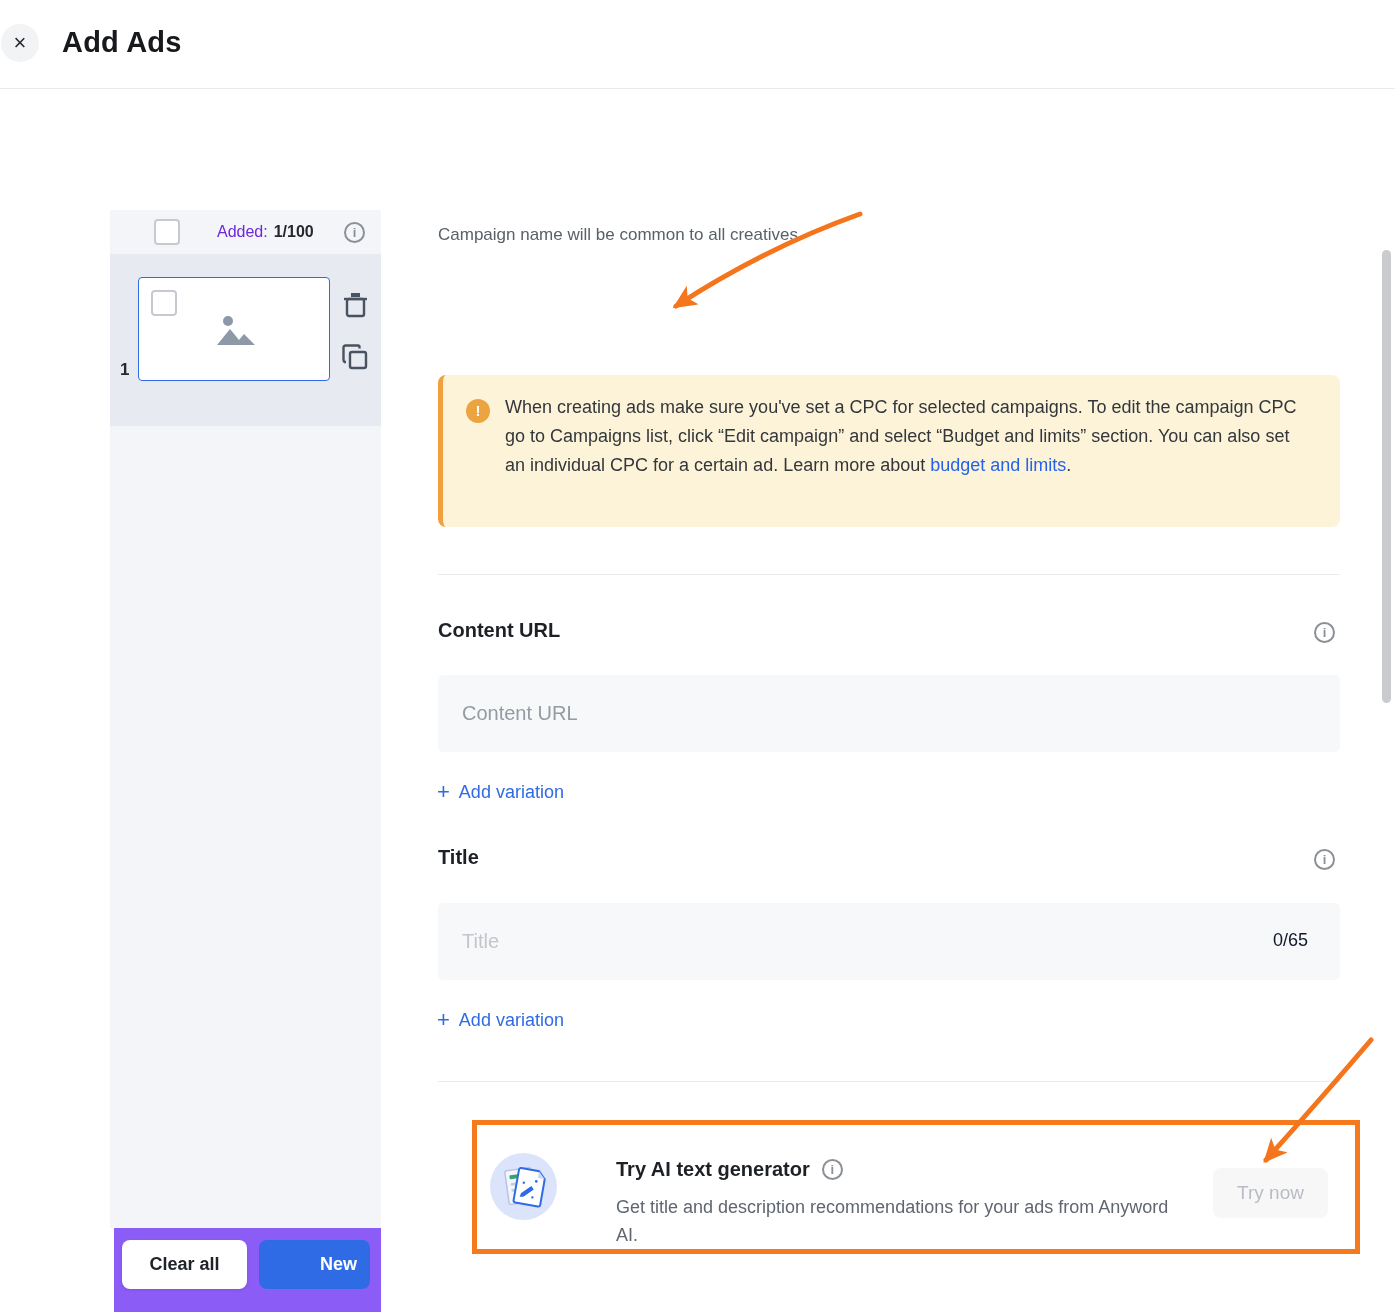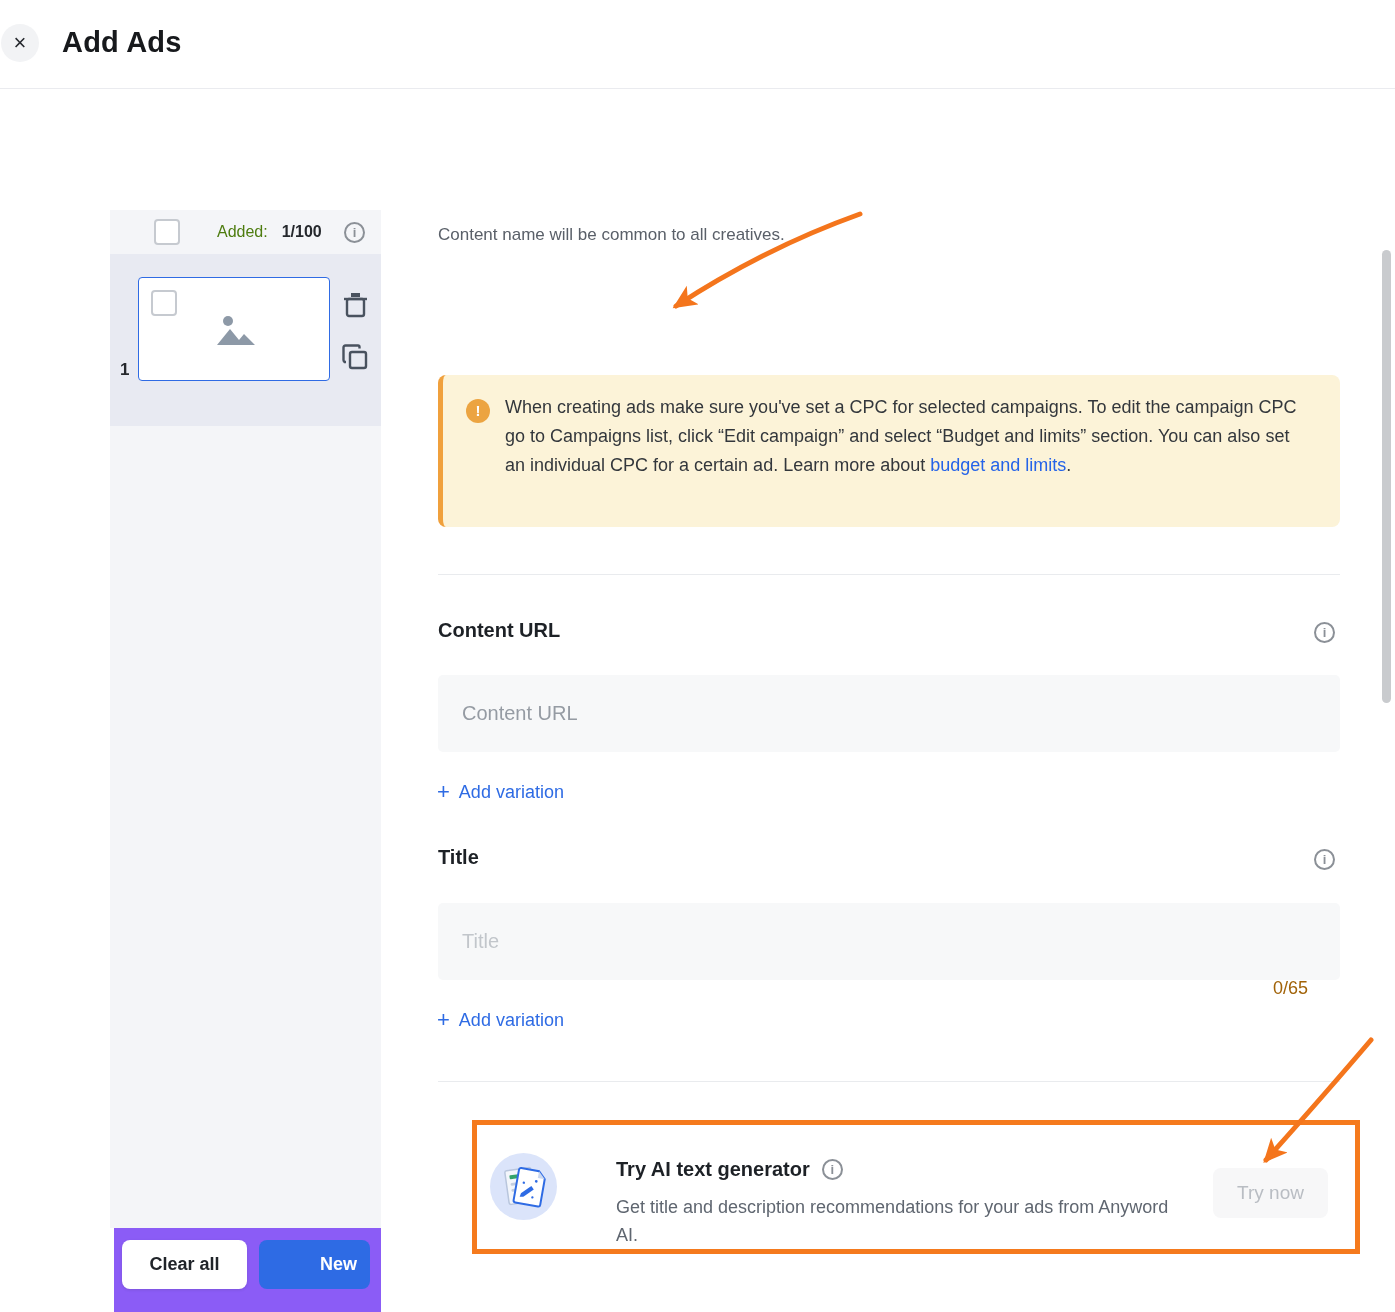--- a/index.html
+++ b/index.html
@@ -13,22 +13,22 @@
 
   
   .panel-titlebar { position:absolute; left:110px; top:138px; right:0; height:70px; background:#f1f3f7; border-radius:8px 0 0 0; }
   .panel-title { position:absolute; left:18px; top:22px; font-size:21px; font-weight:700; color:#1c1f23; }
 
   
   .sidebar { position:absolute; left:110px; top:208px; width:271px; bottom:0; background:#fff; }
   .added-row { position:absolute; left:0; top:2px; right:0; height:44px; background:#f4f5f8; display:flex; align-items:center; }
   .cb { width:26px; height:26px; background:#fff; border:2px solid #c6cad0; border-radius:4px; cursor:pointer; }
   .added-row .cb { margin-left:44px; }
-  .added-label { margin-left:37px; font-size:16px; color:#4d7c0f; }
-  .added-count { margin-left:14px; font-size:16px; font-weight:700; color:#25282d; }
+  .added-label { margin-left:37px; font-size:16px; color:#6d28d9; }
+  .added-count { margin-left:6px; font-size:16px; font-weight:700; color:#25282d; }
   .info-icon { width:21px; height:21px; border-radius:50%; border:2px solid #8b9097; color:#8b9097; font-size:13px; font-weight:700; line-height:17px; text-align:center; font-style:normal; display:inline-block; }
   .added-row .info-icon { margin-left:auto; margin-right:16px; cursor:pointer; }
 
   .selected-row { position:absolute; left:0; top:46px; right:0; height:172px; background:#e8eaf2; }
   .item-number { position:absolute; left:10px; top:106px; font-size:17px; font-weight:700; color:#25282d; }
   .thumb-card { position:absolute; left:28px; top:23px; width:192px; height:104px; background:#fff; border:1px solid #2f6be4; border-radius:4px; cursor:pointer; }
   .thumb-card .cb { position:absolute; left:12px; top:12px; }
   .thumb-img-icon { position:absolute; left:76px; top:35px; }
   .side-icon { position:absolute; cursor:pointer; }
   .icon-trash { left:233px; top:38px; }
@@ -62,21 +62,21 @@
   .section-info { position:absolute; left:933px; cursor:pointer; }
   .info-1 { top:414px; }
   .info-2 { top:641px; }
 
   .field { position:absolute; left:57px; width:902px; height:77px; background:#f7f8f9; border-radius:5px; }
   .field-1 { top:467px; }
   .field-2 { top:695px; }
   .field input { position:absolute; left:0; top:0; width:100%; height:100%; background:transparent; border:none; outline:none; padding:0 110px 0 24px; font-size:20px; color:#2a2e33; font-family:inherit; }
   .field-1 input::placeholder { color:#959ba3; opacity:1; }
   .field-2 input::placeholder { color:#c2c6cb; opacity:1; }
-  .char-counter { position:absolute; right:32px; top:27px; font-size:18px; color:#a16207;margin-top:48px; }
+  .char-counter { position:absolute; right:32px; top:27px; font-size:18px; color:#0f172a; }
 
   .add-variation { position:absolute; left:56px; display:flex; align-items:center; gap:9px; cursor:pointer; }
   .addvar-1 { top:573px; }
   .addvar-2 { top:801px; }
   .plus-icon { font-size:22px; color:#2e6be4; font-weight:400; line-height:22px; }
   .add-variation-label { font-size:18px; color:#2e6be4; }
 
   
   .ai-card { position:absolute; left:91px; top:912px; width:888px; height:134px; background:#fff; border:5px solid #f57a1d; }
   .ai-icon-circle { position:absolute; left:13px; top:28px; width:67px; height:67px; border-radius:50%; background:#dbe4fa; }
@@ -132,21 +132,21 @@
 
     <div class="list-rest"></div>
 
     <div class="sidebar-footer">
       <button class="btn-clear">Clear all</button>
       <button class="btn-new">New</button>
     </div>
   </div>
 
   <div class="main">
-    <div class="caption">Content name will be common to all creatives.</div>
+    <div class="caption">Campaign name will be common to all creatives.</div>
 
 
     <div class="warning-box">
       <div class="warn-icon">!</div>
       <div class="warning-text"><span>When creating ads make sure you've set a CPC for selected campaigns. To edit the campaign CPC go to Campaigns list, click “Edit campaign” and select “Budget and limits” section. You can also set an individual CPC for a certain ad. Learn more about </span><a class="link">budget and limits</a><span>.</span></div>
     </div>
 
     <div class="divider divider-1"></div>
 
     <div class="section-label label-content-url">Content URL</div>

